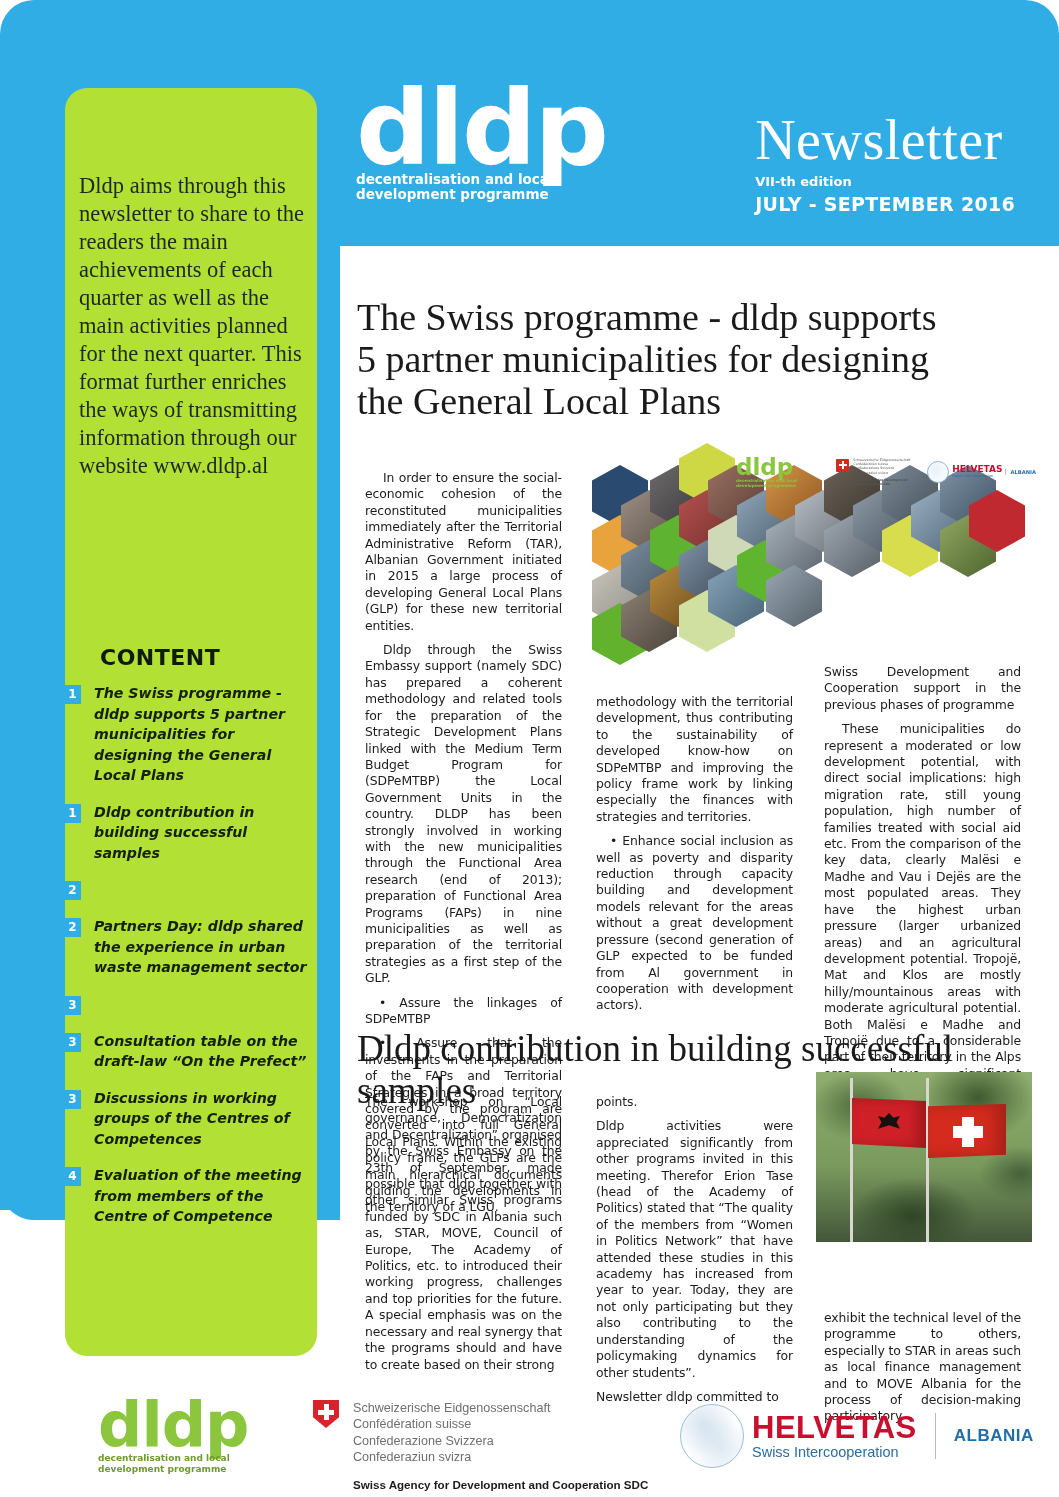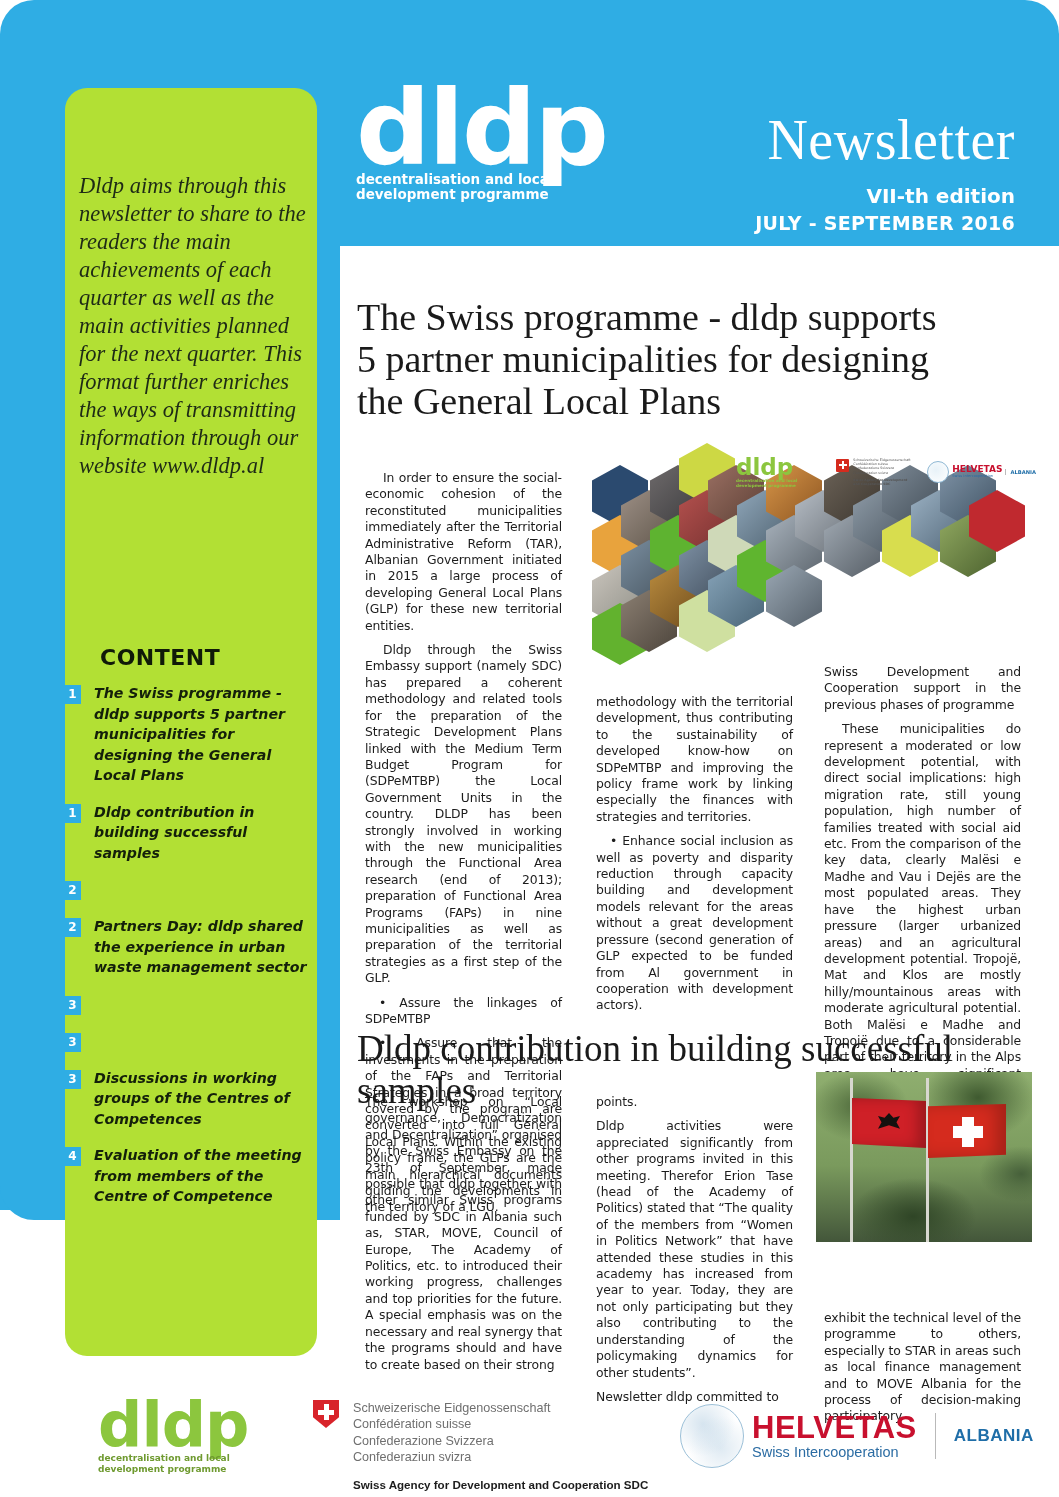--- a/index.html
+++ b/index.html
@@ -65,34 +65,34 @@
     line-height: 15px;
     color: #ffffff;
     margin-top: -6px;
     letter-spacing: 0px;
   }
 
   
   .nl-block {
     position: absolute;
     right: 44px; top: 112px;
-    text-align: right;
+    text-align: left;
     color: #ffffff;
   }
   .nl-title {
     font-family: "Liberation Serif", serif;
     font-size: 56px;
     line-height: 56px;
     letter-spacing: 0.5px;
   }
   .nl-edition {
     font-family: "DejaVu Sans", sans-serif;
-    font-size: 20px;
-    font-weight: bold;
-    margin-top: 16px;
+    font-size: 13px;
+    font-weight: bold;
+    margin-top: 6px;
   }
   .nl-dates {
     font-family: "DejaVu Sans", sans-serif;
     font-size: 19px;
     font-weight: bold;
     margin-top: 4px;
     letter-spacing: 0.3px;
   }
 
   
@@ -102,21 +102,20 @@
     width: 252px;
     height: 1268px;
     background: #b2e034;
     border-radius: 22px;
   }
   .intro-text {
     position: absolute;
     left: 79px; top: 172px;
     width: 230px;
     font-family: "Liberation Serif", serif;
-    font-style: italic;
     font-size: 22.5px;
     line-height: 28px;
     color: #1e2a16;
   }
   .content-head {
     position: absolute;
     left: 100px; top: 645px;
     font-family: "DejaVu Sans", sans-serif;
     font-size: 22px;
     font-weight: bold;
@@ -377,20 +376,21 @@
     </div>
     <div class="toc-item">
       <div class="toc-badge">2</div>
       <div class="toc-text">Partners Day: dldp shared the experience in urban waste management sector</div>
     </div>
     <div class="toc-item">
       <div class="toc-badge">3</div>
     </div>
     <div class="toc-item">
       <div class="toc-badge">3</div>
+      <div class="toc-text">Consultation table on the draft-law “On the Prefect”</div>
     </div>
     <div class="toc-item">
       <div class="toc-badge">3</div>
       <div class="toc-text">Discussions in working groups of the Centres of Competences</div>
     </div>
     <div class="toc-item">
       <div class="toc-badge">4</div>
       <div class="toc-text">Evaluation of the meeting from members of the Centre of Competence</div>
     </div>
   </div>

